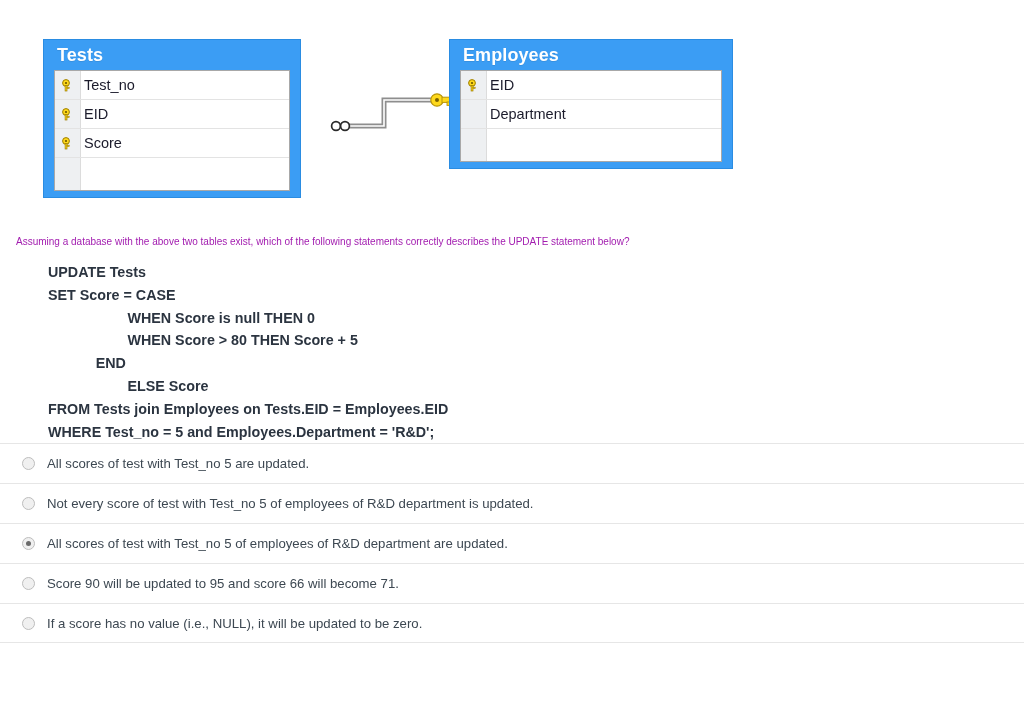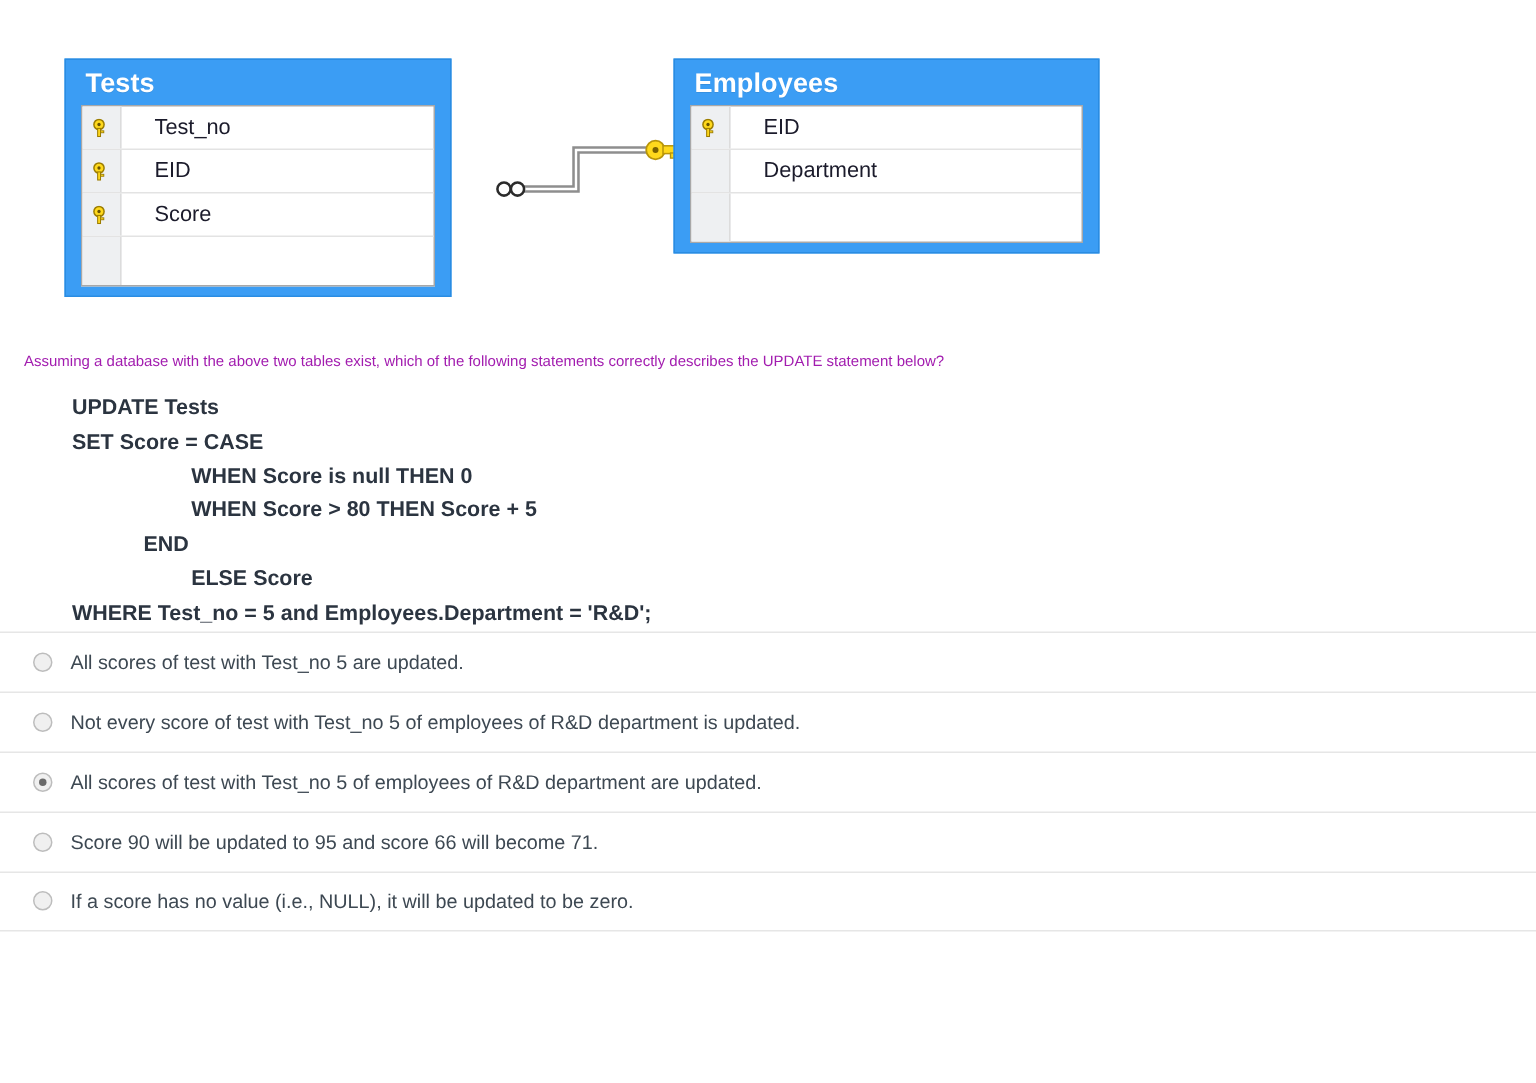--- a/index.html
+++ b/index.html
@@ -54,21 +54,21 @@
     align-self: stretch;
     background: #eef0f2;
     border-right: 1px solid #dcdcdc;
     display: flex;
     align-items: center;
     justify-content: center;
   }
   .er-name {
     font-size: 14.5px;
     color: #1b1b2b;
-    padding-left: 22px;
+    padding-left: 3px;
     font-family: "Liberation Sans", "DejaVu Sans", sans-serif;
   }
   .key-ico { display: block; }
 
   
   .connector { position: absolute; left: 0; top: 0; pointer-events: none; }
 
   
   .question {
     font-size: 10px;
@@ -220,20 +220,21 @@
 
 <div class="question">Assuming a database with the above two tables exist, which of the following statements correctly describes the UPDATE statement below?</div>
 
 <div class="sql-block">
   <div class="sql-line">UPDATE Tests</div>
   <div class="sql-line">SET Score = CASE</div>
   <div class="sql-line">                    WHEN Score is null THEN 0</div>
   <div class="sql-line">                    WHEN Score &gt; 80 THEN Score + 5</div>
   <div class="sql-line">            END</div>
   <div class="sql-line">                    ELSE Score</div>
+  <div class="sql-line">FROM Tests join Employees on Tests.EID = Employees.EID</div>
   <div class="sql-line">WHERE Test_no = 5 and Employees.Department = 'R&amp;D';</div>
 </div>
 
 <div class="options">
   <div class="opt-row">
     <span class="radio"></span>
     <span class="opt-label">All scores of test with Test_no 5 are updated.</span>
   </div>
   <div class="opt-row">
     <span class="radio"></span>

